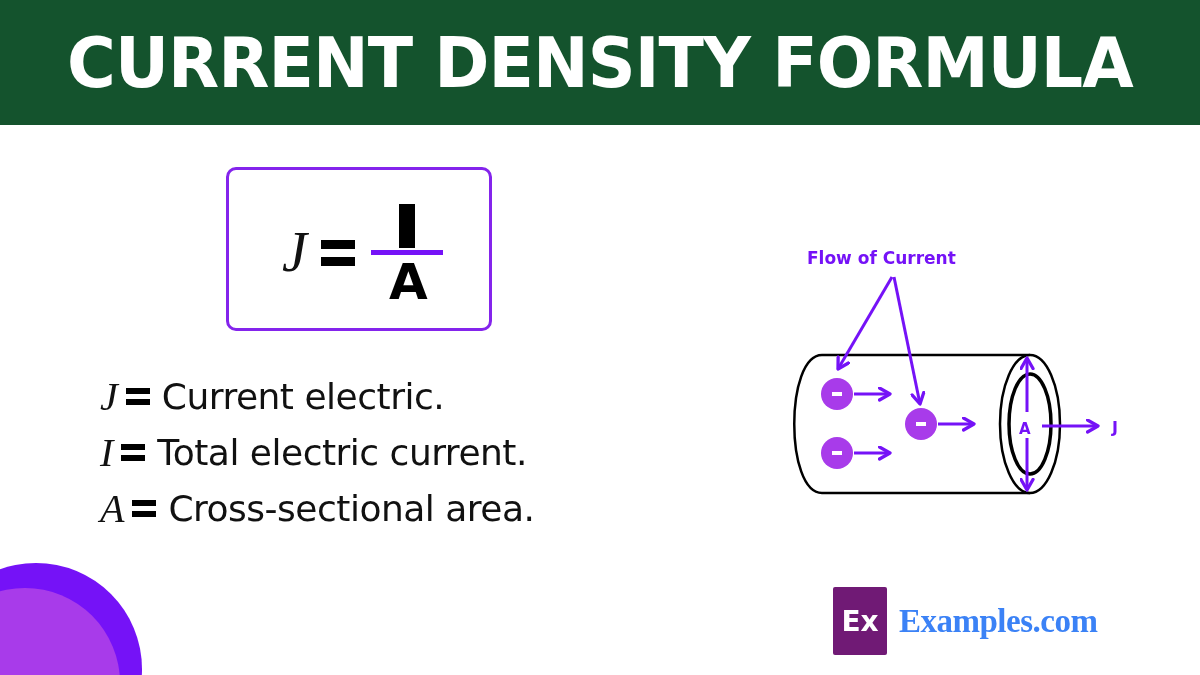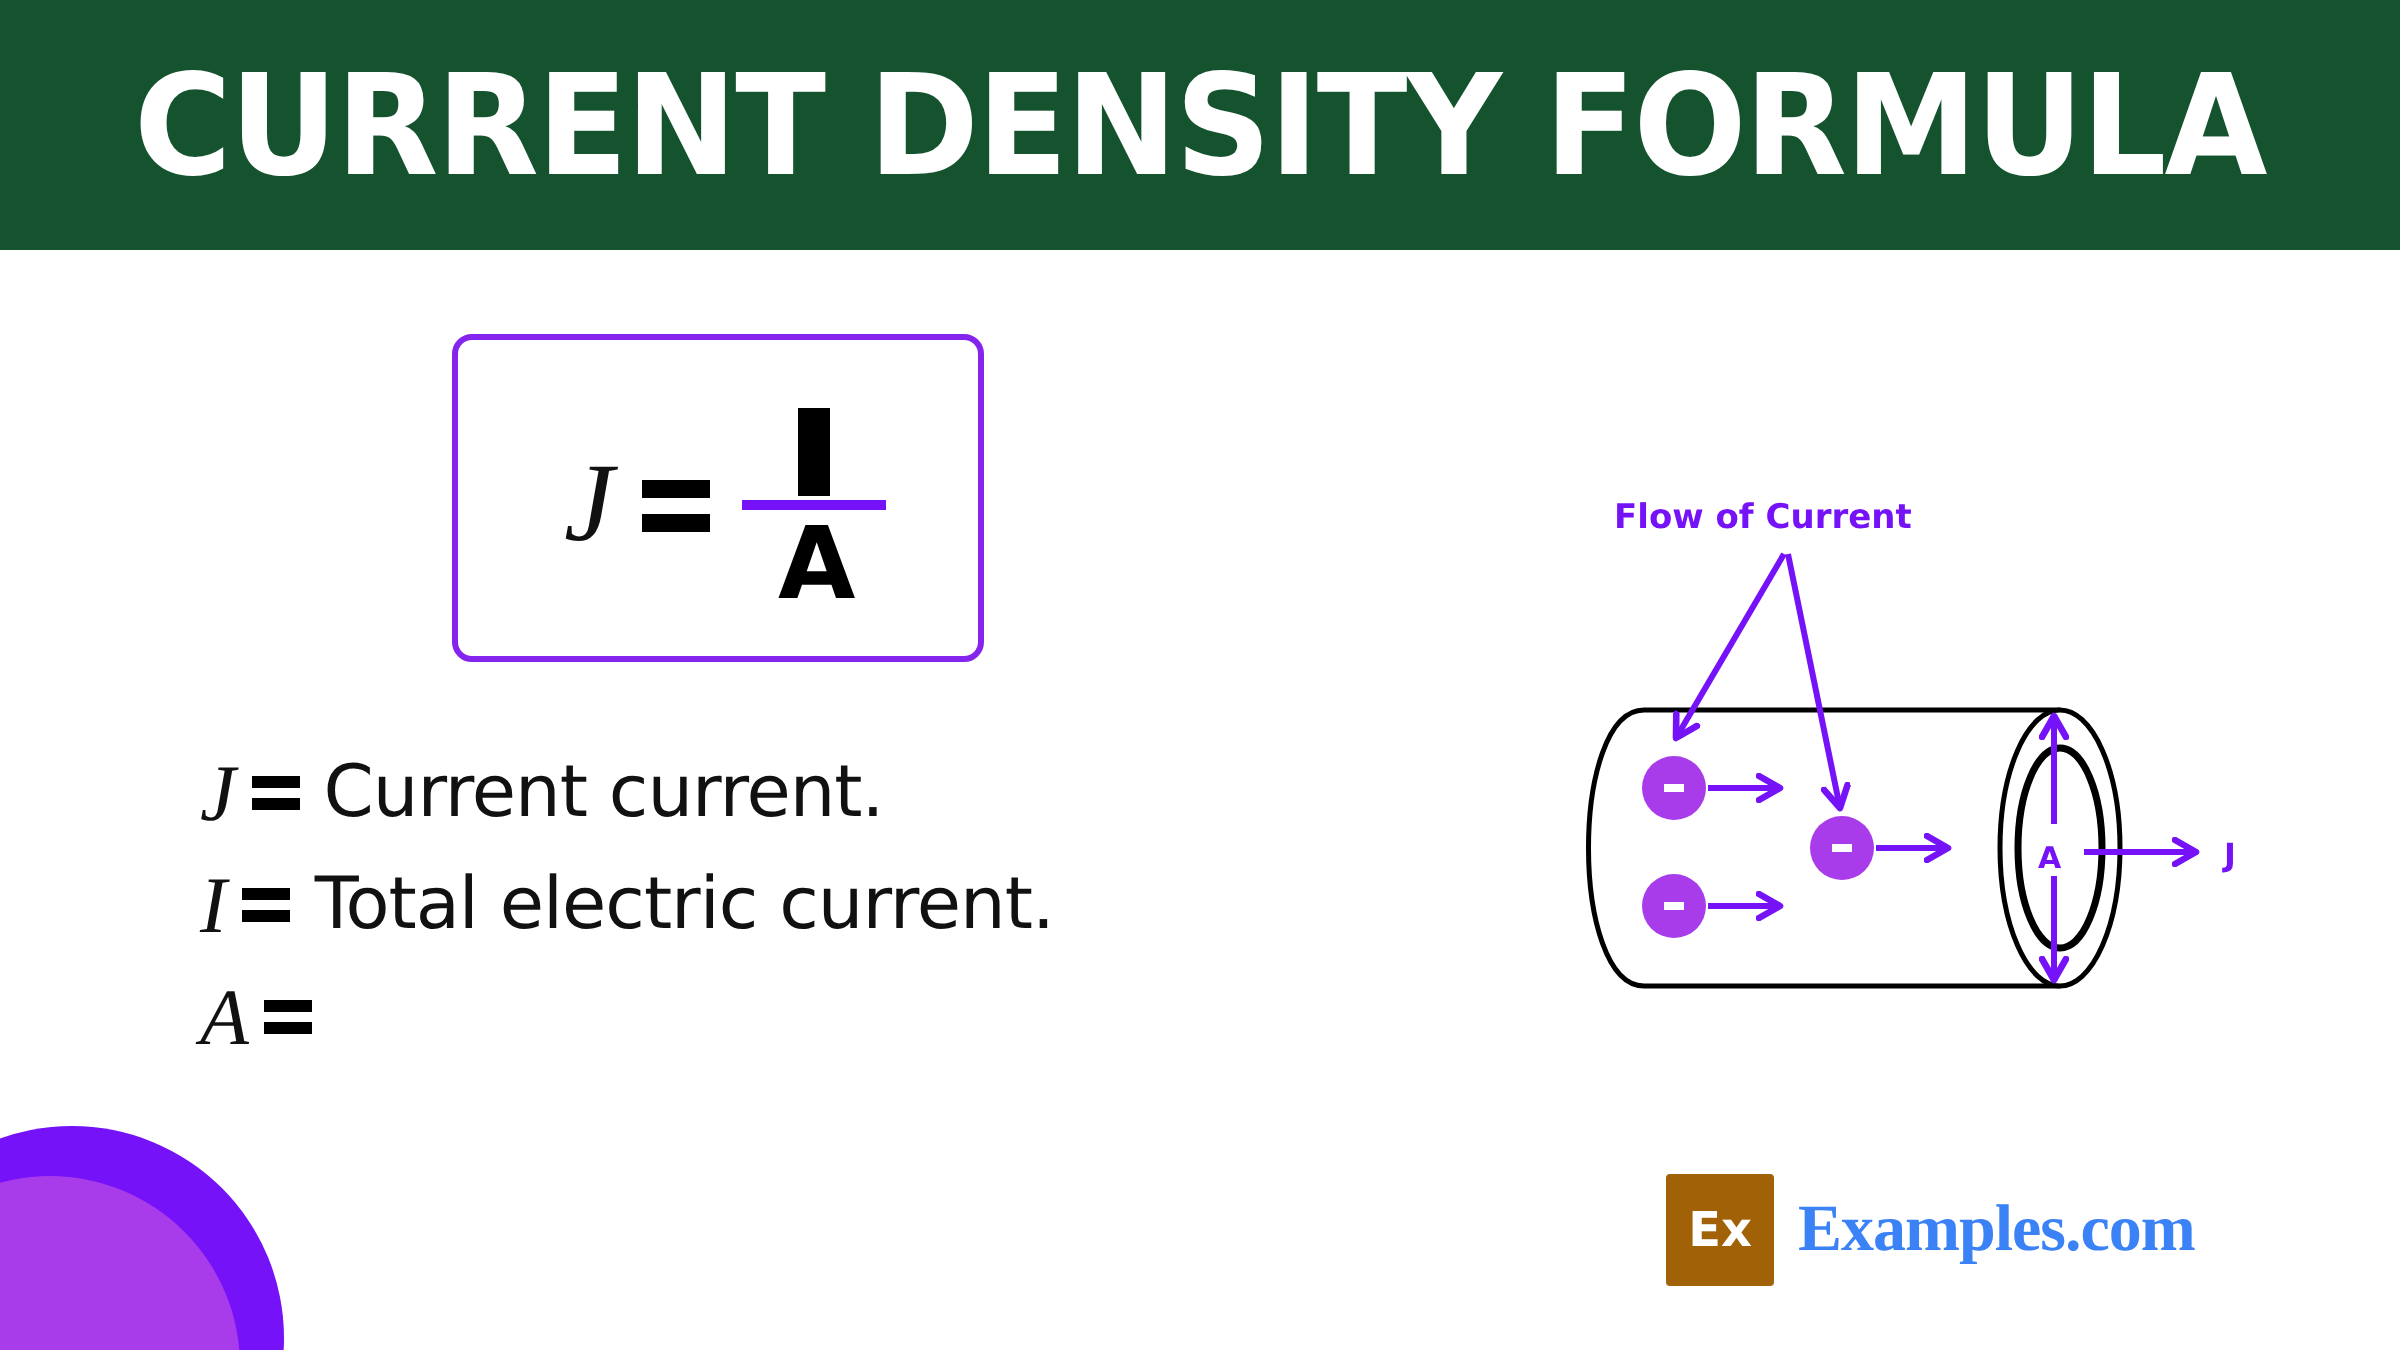--- a/index.html
+++ b/index.html
@@ -16,21 +16,21 @@
   .defs { position: absolute; left: 100px; top: 368px; }
   .def-row { height: 56px; display: flex; align-items: center; font-size: 40px; color: #111; }
   .def-row .sym { font-family: "Liberation Serif", serif; font-style: italic; font-size: 40px; margin-right: 8px; }
   .def-row .eqs { display: inline-block; width: 24px; height: 20px; position: relative; margin-right: 12px; }
   .def-row .eqs i { position: absolute; left: 0; width: 24px; height: 6px; background: #000; }
   .def-row .txt { font-family: "DejaVu Sans", sans-serif; font-size: 36px; letter-spacing: -0.5px; }
   .deco { position: absolute; left: -70px; top: 563px; width: 212px; height: 212px; border-radius: 50%; background: #7512f7; }
   .deco-inner { position: absolute; left: -70px; top: 588px; width: 190px; height: 190px; border-radius: 50%; background: #a83bea; }
   .diagram { position: absolute; left: 780px; top: 234px; width: 370px; height: 270px; }
   .logo { position: absolute; left: 833px; top: 587px; display: flex; align-items: center; }
-  .logo .mark { width: 54px; height: 56px; background: #a16207; color: #fff; font-family: "DejaVu Sans", sans-serif; font-weight: 700; font-size: 24px; display: flex; align-items: center; justify-content: center; border-radius: 2px; }
+  .logo .mark { width: 54px; height: 68px; background: #701a75; color: #fff; font-family: "DejaVu Sans", sans-serif; font-weight: 700; font-size: 28px; display: flex; align-items: center; justify-content: center; border-radius: 2px; }
   .logo .name { margin-left: 12px; font-family: Liberation Serif, serif; font-weight: 700; font-size: 33px; color: #3b82f6; letter-spacing: -0.5px; }
 </style>
 </head>
 <body>
 
 <div class="header">
   <h1>CURRENT DENSITY FORMULA</h1>
 </div>
 
 <div class="formula-box">
@@ -44,36 +44,37 @@
   <span class="den">A</span>
 </div>
 
 <div class="defs">
   <div class="def-row">
     <span class="sym">J</span>
     <span class="eqs">
         <i style="top:2px"></i>
         <i style="top:13px"></i>
       </span>
-    <span class="txt">Current current.</span>
+    <span class="txt">Current electric.</span>
   </div>
   <div class="def-row">
     <span class="sym">I</span>
     <span class="eqs">
         <i style="top:2px"></i>
         <i style="top:13px"></i>
       </span>
     <span class="txt">Total electric current.</span>
   </div>
   <div class="def-row">
     <span class="sym">A</span>
     <span class="eqs">
         <i style="top:2px"></i>
         <i style="top:13px"></i>
       </span>
+    <span class="txt">Cross-sectional area.</span>
   </div>
 </div>
 
 <div class="diagram">
   <svg width="370" height="270" viewBox="0 0 370 270">
     <defs>
       <marker id="ah" viewBox="0 0 10 10" refX="8" refY="5" markerWidth="5" markerHeight="5" orient="auto-start-reverse">
         <path d="M1,1 L8,5 L1,9" fill="none" stroke="#7512f7" stroke-width="2.2" stroke-linecap="round" stroke-linejoin="round"></path>
       </marker>
     </defs>

